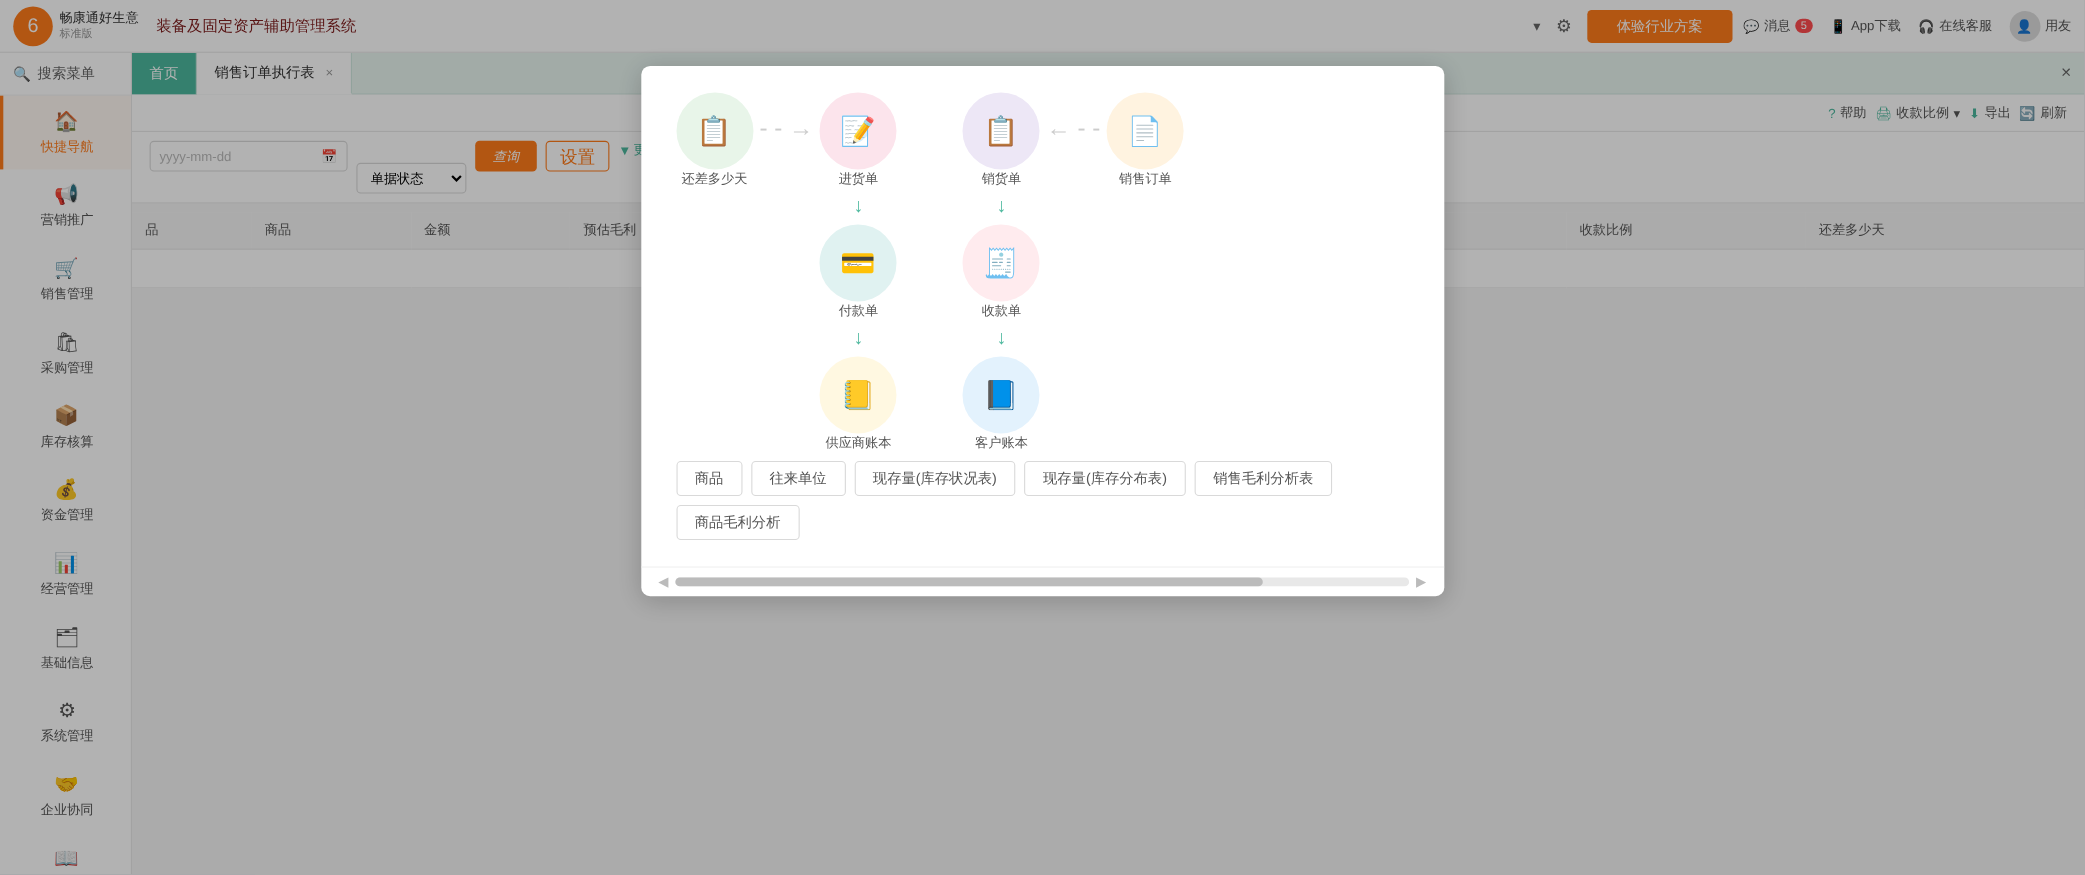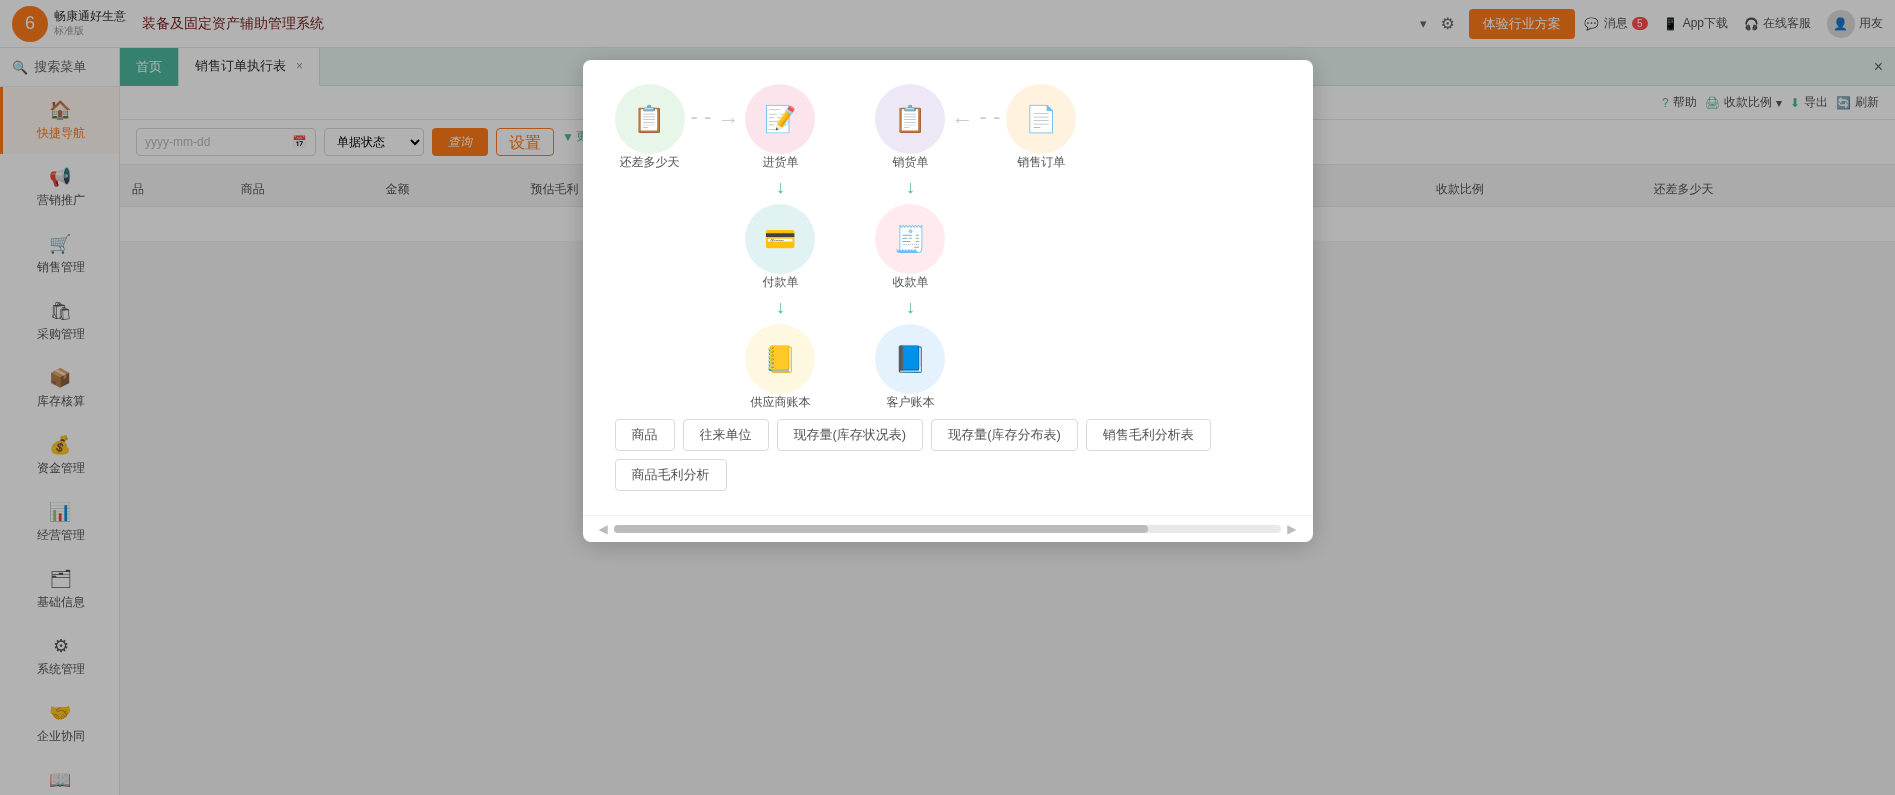--- a/index.html
+++ b/index.html
@@ -10,21 +10,21 @@
     .top-bar { display: flex; align-items: center; background: #fff; height: 48px; padding: 0 12px; border-bottom: 1px solid #e8e8e8; gap: 10px; }
     .logo-area { display: flex; align-items: center; gap: 6px; width: 120px; }
     .logo-icon { width: 36px; height: 36px; background: #ff7b1a; border-radius: 50%; display: flex; align-items: center; justify-content: center; color: white; font-size: 18px; }
     .logo-text { font-size: 12px; color: #333; line-height: 1.3; }
     .logo-sub { font-size: 10px; color: #999; }
     .system-title { font-size: 14px; color: #7f1d1d; font-weight: 500; flex: 1; }
     .top-bar-right { display: flex; align-items: center; gap: 16px; margin-left: auto; }
     .top-action { display: flex; align-items: center; gap: 4px; color: #555; cursor: pointer; font-size: 12px; }
     .badge { background: #ff4d4f; color: white; border-radius: 10px; font-size: 10px; padding: 1px 4px; min-width: 16px; text-align: center; }
     .avatar { width: 28px; height: 28px; border-radius: 50%; background: #ddd; display: flex; align-items: center; justify-content: center; color: #888; font-size: 12px; }
-    .btn-experience { background: #ff7b1a; color: white; border: none; padding: 6px 14px; border-radius: 4px; cursor: pointer; font-size: 13px; }
+    .btn-experience { background: #ff7b1a; color: white; border: none; padding: 6px 27px; border-radius: 4px; cursor: pointer; font-size: 13px; }
     .gear-btn { background: none; border: none; cursor: pointer; color: #666; font-size: 16px; padding: 4px; }
 
     
     .main-area { display: flex; flex: 1; overflow: hidden; }
 
     
     .sidebar { width: 120px; background: #fff; border-right: 1px solid #e8e8e8; display: flex; flex-direction: column; }
     .search-menu { display: flex; align-items: center; gap: 6px; padding: 10px 12px; color: #666; font-size: 13px; cursor: pointer; border-bottom: 1px solid #f0f0f0; }
     .nav-item { display: flex; flex-direction: column; align-items: center; padding: 12px 8px; cursor: pointer; color: #555; font-size: 12px; gap: 4px; border-left: 3px solid transparent; }
     .nav-item.active { color: #ff7b1a; border-left: 3px solid #ff7b1a; background: #fff8f3; }
@@ -44,21 +44,21 @@
     
     .page-content { flex: 1; background: #f5f5f5; overflow: auto; position: relative; }
 
     
     .page-toolbar { display: flex; align-items: center; justify-content: flex-end; gap: 8px; padding: 8px 16px; background: white; border-bottom: 1px solid #e8e8e8; }
     .toolbar-action { display: flex; align-items: center; gap: 4px; color: #555; font-size: 12px; cursor: pointer; }
 
     
     .filter-bar { display: flex; align-items: flex-start; gap: 8px; padding: 8px 16px; background: white; border-bottom: 1px solid #e8e8e8; flex-wrap: wrap; }
     .filter-date { display: flex; align-items: center; gap: 4px; border: 1px solid #d9d9d9; border-radius: 4px; padding: 4px 8px; height: 28px; font-size: 12px; color: #bbb; width: 180px; }
-    .filter-select { border: 1px solid #d9d9d9; border-radius: 4px; padding: 4px 8px; font-size: 12px; height: 28px; min-width: 100px; background: white; }
+    .filter-select { border: 1px solid #d9d9d9; border-radius: 4px; padding: 4px 8px; font-size: 12px; height: 28px; min-width: 100px; background: white; margin-top: 20px; }
     .btn-query { background: #ff7b1a; color: white; border: none; padding: 4px 16px; border-radius: 4px; cursor: pointer; height: 28px; font-size: 12px; font-style: italic; }
     .btn-set { background: white; color: #ff7b1a; border: 1px solid #ff7b1a; padding: 4px 12px; border-radius: 4px; cursor: pointer; height: 28px; font-size: 16px; }
     .more-conditions { color: #4db89e; font-size: 12px; cursor: pointer; display: flex; align-items: center; gap: 2px; }
 
     
     .table-area { padding: 0; background: white; margin: 8px 0 0 0; }
     .data-table { width: 100%; border-collapse: collapse; font-size: 12px; }
     .data-table th { background: #f5f5f5; padding: 8px 12px; text-align: left; font-weight: 500; color: #555; border-bottom: 1px solid #e8e8e8; white-space: nowrap; }
     .data-table td { padding: 8px 12px; border-bottom: 1px solid #f0f0f0; color: #333; }
     .no-data { text-align: center; padding: 60px; color: #999; font-size: 14px; }

